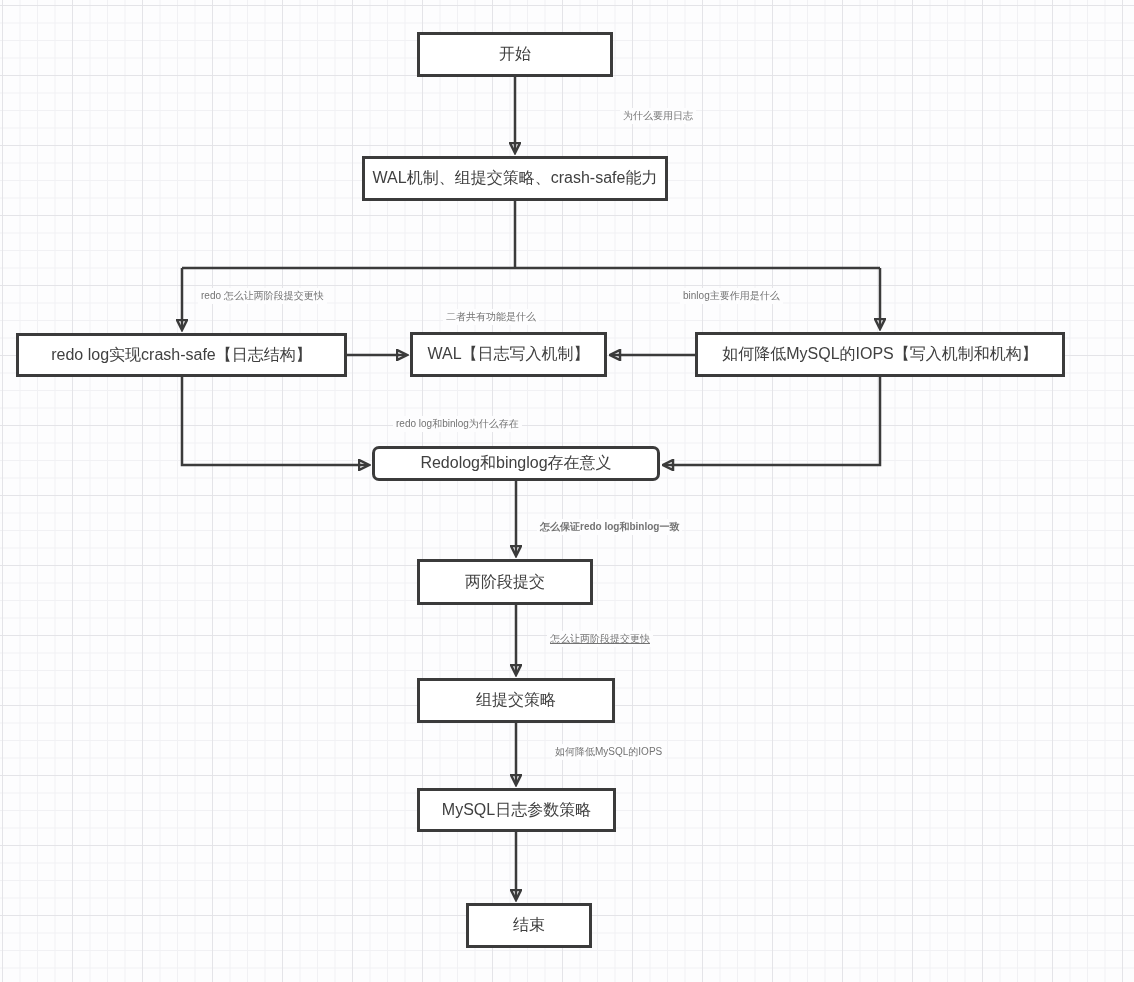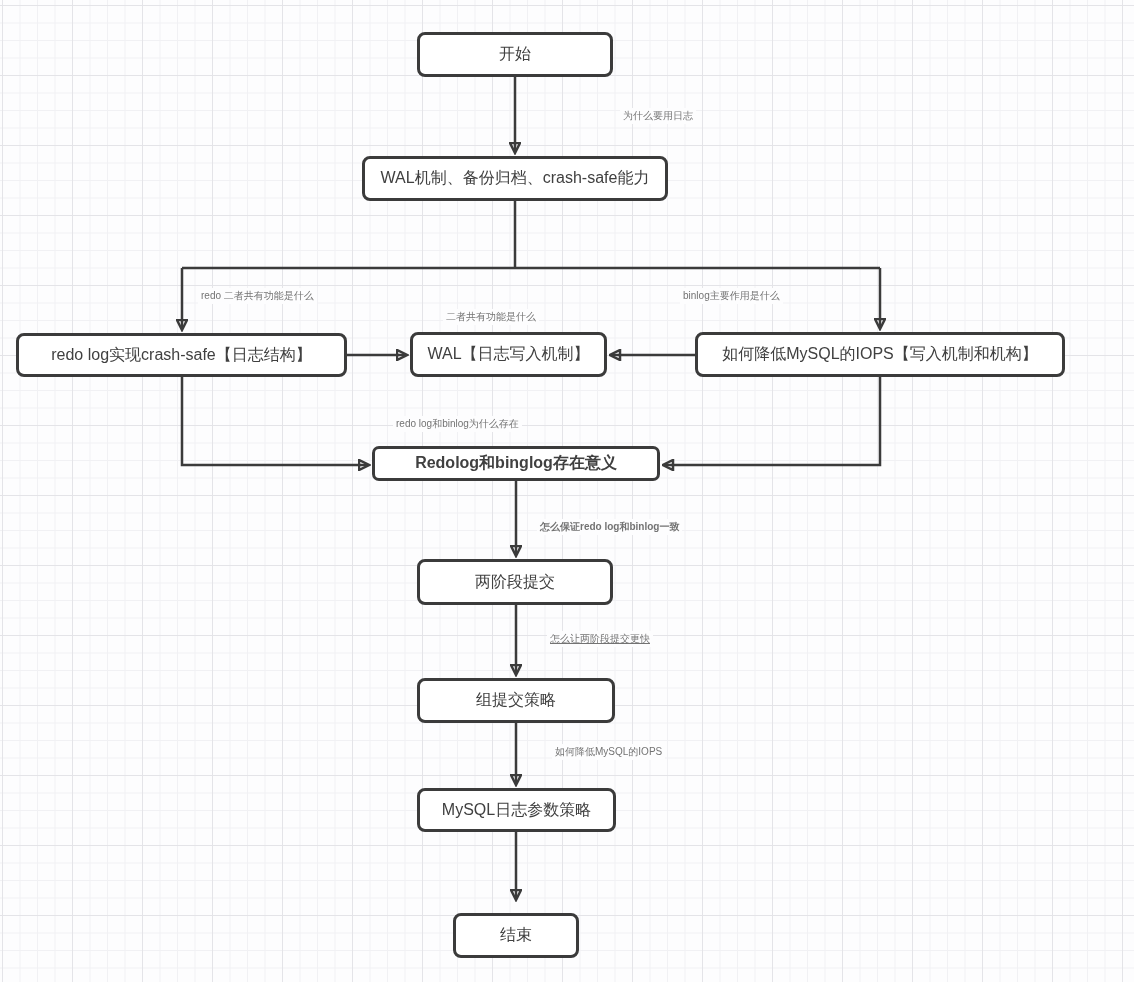--- a/index.html
+++ b/index.html
@@ -30,21 +30,21 @@
   svg.edges path {
     fill: none;
     stroke: #3b3b3b;
     stroke-width: 2.5;
   }
   .node {
     position: absolute;
     box-sizing: border-box;
     background: #ffffff;
     border: 3px solid #3b3b3b;
-    border-radius: 8px;
+    border-radius: 0;
     display: flex;
     align-items: center;
     justify-content: center;
     text-align: center;
     font-size: 16px;
     color: #404040;
     white-space: nowrap;
     cursor: default;
   }
   .edge-label {
@@ -80,57 +80,57 @@
     <path d="M516 605 V674" marker-end="url(#arrow)"></path>
     <path d="M516 723 V784" marker-end="url(#arrow)"></path>
     <path d="M516 832 V899" marker-end="url(#arrow)"></path>
   </svg>
 
   <div class="node" style="left:417px; top:32px;  width:196px; height:45px;">
     <span>开始</span>
   </div>
 
   <div class="node" style="left:362px; top:156px; width:306px; height:45px;">
-    <span>WAL机制、备份归档、crash-safe能力</span>
+    <span>WAL机制、组提交策略、crash-safe能力</span>
   </div>
 
   <div class="node" style="left:16px;  top:333px; width:331px; height:44px;">
     <span>redo log实现crash-safe【日志结构】</span>
   </div>
 
   <div class="node" style="left:410px; top:332px; width:197px; height:45px;align-items:center;">
     <span>WAL【日志写入机制】</span>
   </div>
 
   <div class="node" style="left:695px; top:332px; width:370px; height:45px;">
     <span>如何降低MySQL的IOPS【写入机制和机构】</span>
   </div>
 
-  <div class="node" style="left:372px; top:446px; width:288px; height:35px; border-radius:7px;font-weight:bold;">
+  <div class="node" style="left:372px; top:446px; width:288px; height:35px; border-radius:7px;">
     <span>Redolog和binglog存在意义</span>
   </div>
 
-  <div class="node" style="left:417px; top:559px; width:196px; height:46px;">
+  <div class="node" style="left:417px; top:559px; width:176px; height:46px;">
     <span>两阶段提交</span>
   </div>
 
   <div class="node" style="left:417px; top:678px; width:198px; height:45px;">
     <span>组提交策略</span>
   </div>
 
   <div class="node" style="left:417px; top:788px; width:199px; height:44px;">
     <span>MySQL日志参数策略</span>
   </div>
 
-  <div class="node" style="left:453px; top:903px; width:126px; height:45px;margin-top:10px;">
+  <div class="node" style="left:466px; top:903px; width:126px; height:45px;">
     <span>结束</span>
   </div>
 
   <div class="edge-label" style="left:620px; top:108px;">为什么要用日志</div>
-  <div class="edge-label" style="left:198px; top:288px;">redo 二者共有功能是什么</div>
+  <div class="edge-label" style="left:198px; top:288px;">redo 怎么让两阶段提交更快</div>
   <div class="edge-label" style="left:443px; top:309px;">二者共有功能是什么</div>
   <div class="edge-label" style="left:680px; top:288px;">binlog主要作用是什么</div>
   <div class="edge-label" style="left:393px; top:416px;">redo log和binlog为什么存在</div>
   <div class="edge-label" style="left:537px; top:519px;font-weight:bold;">怎么保证redo log和binlog一致</div>
   <div class="edge-label" style="left:547px; top:631px;text-decoration:underline;">怎么让两阶段提交更快</div>
   <div class="edge-label" style="left:552px; top:744px;">如何降低MySQL的IOPS</div>
 
 </div>
 
 </body></html>

